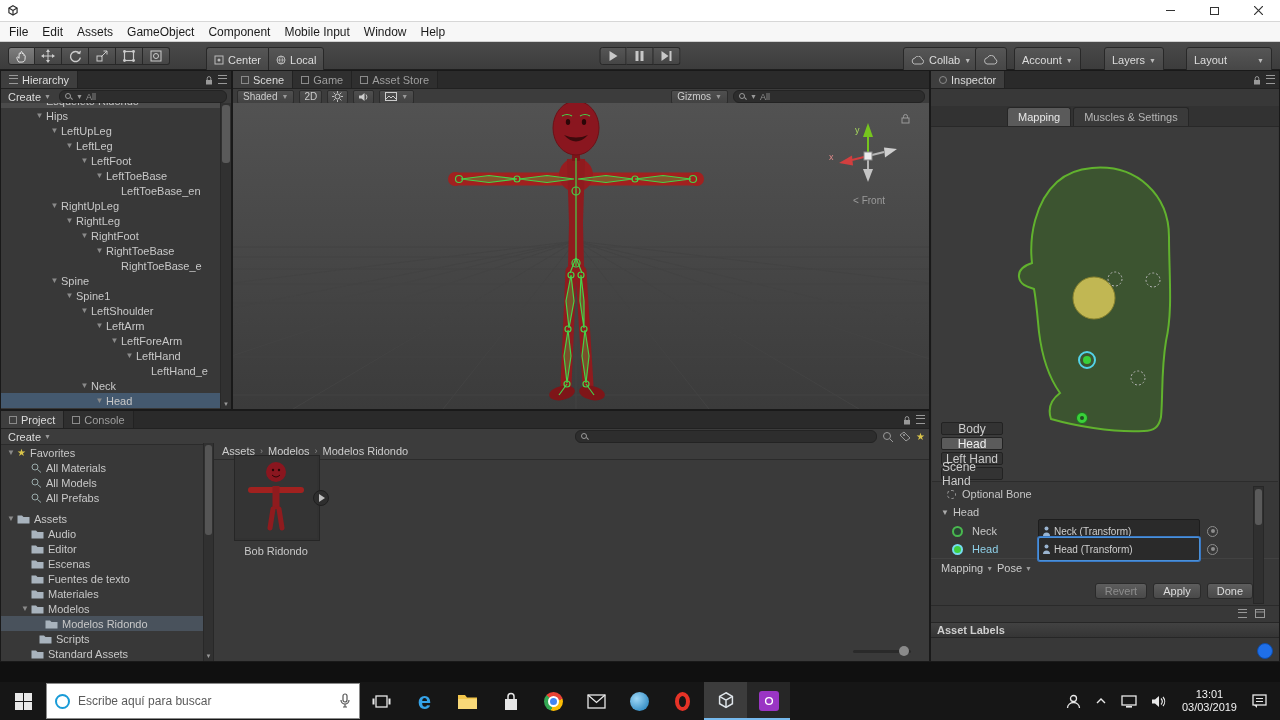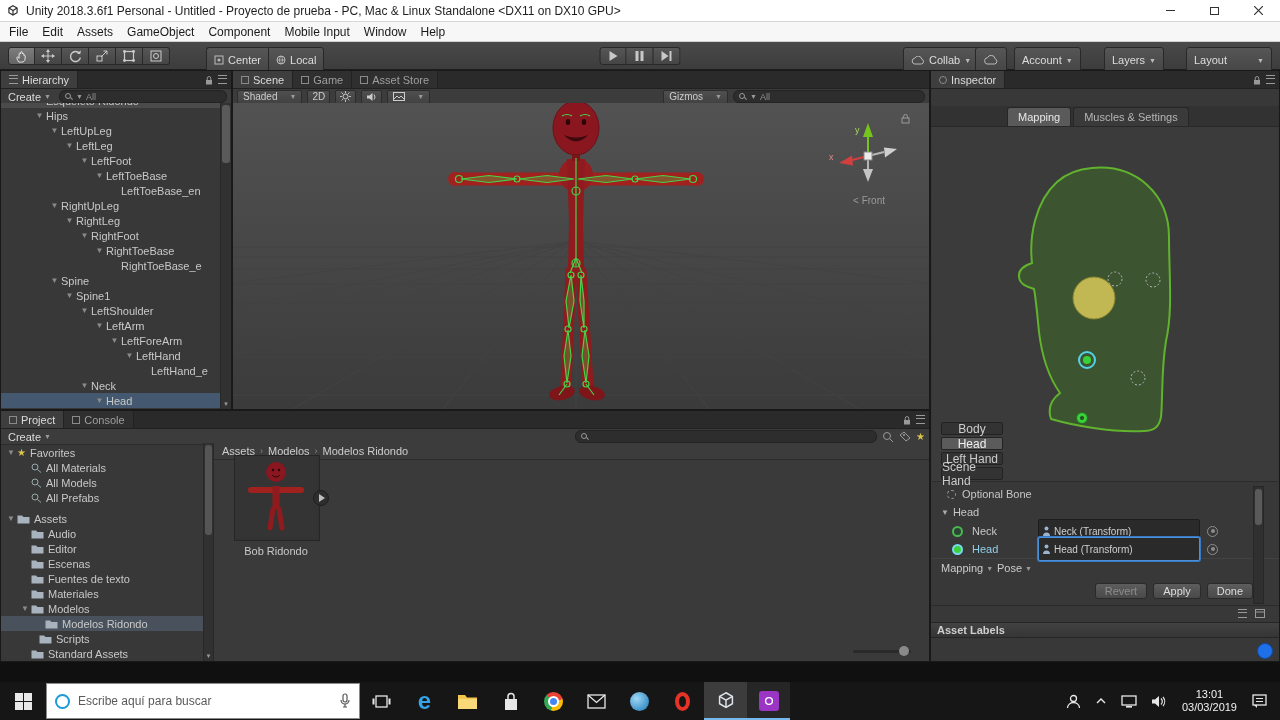--- a/index.html
+++ b/index.html
@@ -55,21 +55,21 @@
   #hierarchy-tree{position:absolute;left:0;top:32px;right:10px;bottom:0;overflow:hidden}
   .h-row{height:15px;display:flex;align-items:center;font-size:11px;color:#c8c8c8;white-space:nowrap}
   .h-row .fold{width:13px;font-size:8px;color:#8a8a8a;text-align:center;flex:none}
   .h-row.selected{background:#44596f}
   .h-row.root-partial{background:#4b4b4b;margin-top:-10px}
   .vscroll{position:absolute;right:0;top:32px;bottom:0;width:10px;background:#313131;border-left:1px solid #282828}
   .vscroll .thumb{position:absolute;left:1px;right:1px;background:#5a5a5a;border-radius:3px}
   .vscroll .sbtn{position:absolute;left:0;right:0;height:10px;color:#999;font-size:6px;text-align:center;line-height:10px}
   
   #scenepanel{left:232px;top:70px;width:698px;height:340px}
-  .scn-drop{height:12px;display:flex;align-items:center;gap:12px;background:linear-gradient(#4f4f4f,#424242);border:1px solid #2c2c2c;border-radius:2px;font-size:10px;color:#ccc;padding:0 5px;white-space:nowrap}
+  .scn-drop{height:12px;display:flex;align-items:center;gap:4px;background:linear-gradient(#4f4f4f,#424242);border:1px solid #2c2c2c;border-radius:2px;font-size:10px;color:#ccc;padding:0 5px;white-space:nowrap}
   .scn-tgl{height:12px;display:flex;align-items:center;background:linear-gradient(#4f4f4f,#424242);border:1px solid #2c2c2c;font-size:10px;color:#ccc;padding:0 4px;border-radius:2px}
   #viewport{position:absolute;left:0;top:32px;right:0;bottom:0;overflow:hidden;background:#454545}
   #gizmo{position:absolute;right:14px;top:6px}
   
   #inspector{left:930px;top:70px;width:350px;height:592px}
   .insp-modebar{position:absolute;left:0;top:35px;width:100%;height:21px;background:#323232;border-bottom:1px solid #282828;display:flex;align-items:flex-end;padding-left:76px;box-sizing:border-box}
   .mode-tab{height:18px;padding:0 10px;display:flex;align-items:center;font-size:11px;color:#b5b5b5;background:#3a3a3a;border:1px solid #262626;border-bottom:none;border-radius:3px 3px 0 0;margin-right:2px}
   .mode-tab.active{background:#5a5a5a;color:#e8e8e8}
   #avatar-diagram{position:absolute;left:1px;top:56px;width:346px;height:354px;background:#3b3b3b;border-bottom:1px solid #2c2c2c}
   .part-btn{position:absolute;left:10px;width:62px;height:13px;background:#333;border:1px solid #222;border-radius:2px;color:#ccc;font-size:12px;display:flex;align-items:center;justify-content:center;box-sizing:border-box}
@@ -145,21 +145,20 @@
 </head>
 <body>
 
 <div id="root">
 
   <div id="titlebar">
     <svg width="14" height="14" viewBox="0 0 24 24">
         <path d="M12 3 L19 7 V15 L12 19 L5 15 V7 Z" fill="none" stroke="#2b2b2b" stroke-width="2"></path>
         <path d="M12 19 V11 M12 11 L19 7 M12 11 L5 7" stroke="#2b2b2b" stroke-width="2" fill="none"></path>
       </svg>
-    <span class="title">Unity 2018.3.6f1 Personal - Untitled - Proyecto de prueba - PC, Mac &amp; Linux Standalone &lt;DX11 on DX10 GPU&gt;</span>
     <div class="winbtns">
       <div class="winbtn">
           <div class="min-glyph"></div>
         </div>
       <div class="winbtn">
           <div class="max-glyph"></div>
         </div>
       <div class="winbtn">
           <svg width="9" height="9">
             <path d="M0 0 L9 9 M9 0 L0 9" stroke="#333" stroke-width="1.2"></path>

